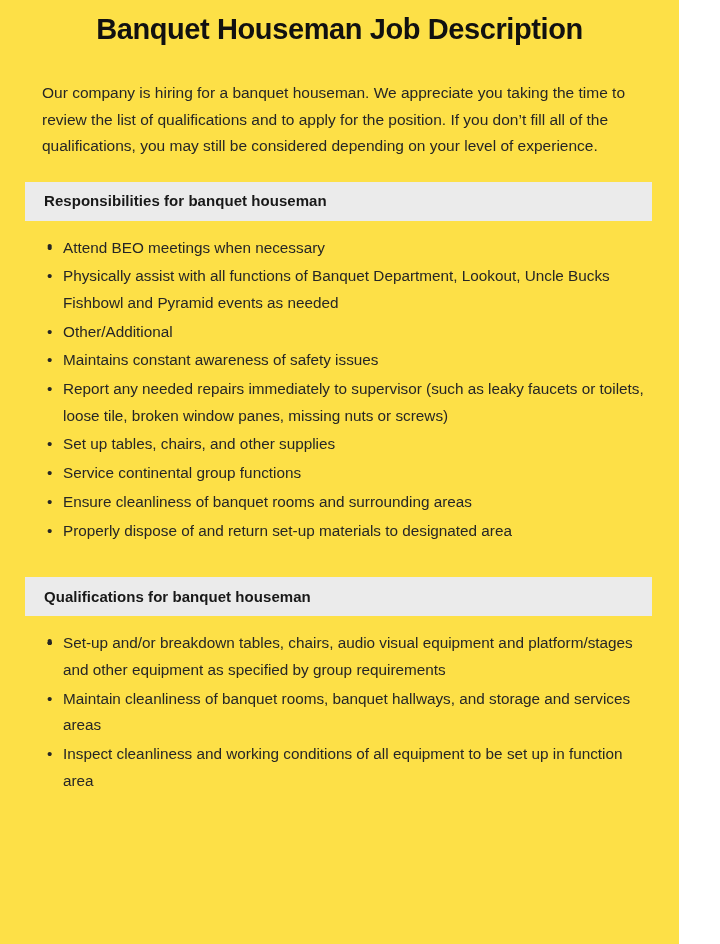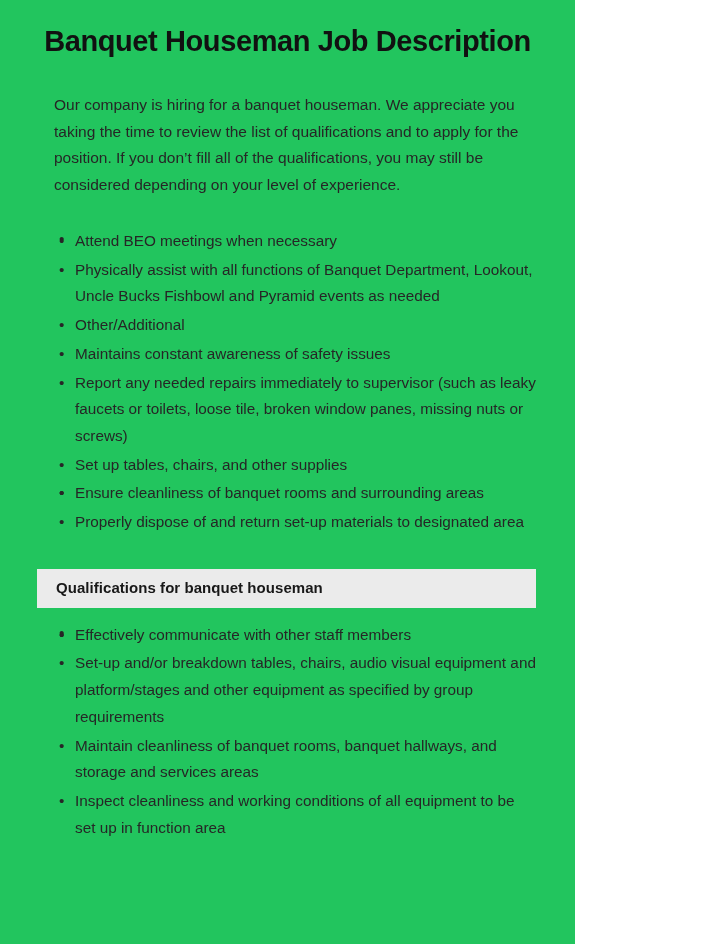--- a/index.html
+++ b/index.html
@@ -9,26 +9,26 @@
   }
   body {
     width: 720px;
     height: 944px;
     font-family: "Liberation Sans", "DejaVu Sans", sans-serif;
     color: #1a1a1a;
     overflow: hidden;
   }
 
   .page {
-    width: 575px;
+    width: 679px;
     height: 944px;
     position: relative;
     box-sizing: border-box;
-    padding: 17px;
-    background: #22c55e;
+    padding: 5px;
+    background: #fde047;
   }
 
   .doc-title {
     margin: 0;
     padding: 5px 20px 0 20px;
     font-size: 29px;
     line-height: 38px;
     font-weight: 700;
     letter-spacing: -0.4px;
     text-align: center;
@@ -99,43 +99,46 @@
 </head>
 <body>
 
 <div class="page">
 
   <h1 class="doc-title">Banquet Houseman Job Description</h1>
 
   <p class="intro">Our company is hiring for a banquet houseman. We appreciate you taking the time to review the list of qualifications and to apply for the position. If you don’t fill all of the qualifications, you may still be considered depending on your level of experience.</p>
 
   <div class="section">
+    <div class="section-header">
+      <span class="section-header-text">Responsibilities for banquet houseman</span>
+    </div>
     <ul class="item-list" id="list-0">
         <li><span class="bullet">•</span></li>
         <li><span class="bullet">•</span><span>Attend BEO meetings when necessary</span></li>
         <li><span class="bullet">•</span><span>Physically assist with all functions of Banquet Department, Lookout, Uncle Bucks Fishbowl and Pyramid events as needed</span></li>
         <li><span class="bullet">•</span><span>Other/Additional</span></li>
         <li><span class="bullet">•</span><span>Maintains constant awareness of safety issues</span></li>
         <li><span class="bullet">•</span><span>Report any needed repairs immediately to supervisor (such as leaky faucets or toilets, loose tile, broken window panes, missing nuts or screws)</span></li>
         <li><span class="bullet">•</span><span>Set up tables, chairs, and other supplies</span></li>
-        <li><span class="bullet">•</span></li>
+        <li><span class="bullet">•</span><span>Service continental group functions</span></li>
         <li><span class="bullet">•</span><span>Ensure cleanliness of banquet rooms and surrounding areas</span></li>
         <li><span class="bullet">•</span><span>Properly dispose of and return set-up materials to designated area</span></li>
       </ul>
   </div>
 
   <div class="spacer-after-list"></div>
 
   <div class="section">
     <div class="section-header">
       <span class="section-header-text">Qualifications for banquet houseman</span>
     </div>
     <ul class="item-list" id="list-1">
         <li><span class="bullet">•</span></li>
         <li><span class="bullet">•</span></li>
-        <li><span class="bullet">•</span><span>Effectively communicate with other staff members</span></li>
+        <li><span class="bullet">•</span></li>
         <li><span class="bullet">•</span><span>Set-up and/or breakdown tables, chairs, audio visual equipment and platform/stages and other equipment as specified by group requirements</span></li>
         <li><span class="bullet">•</span><span>Maintain cleanliness of banquet rooms, banquet hallways, and storage and services areas</span></li>
         <li><span class="bullet">•</span><span>Inspect cleanliness and working conditions of all equipment to be set up in function area</span></li>
       </ul>
   </div>
 
 </div>
 
 </body></html>

